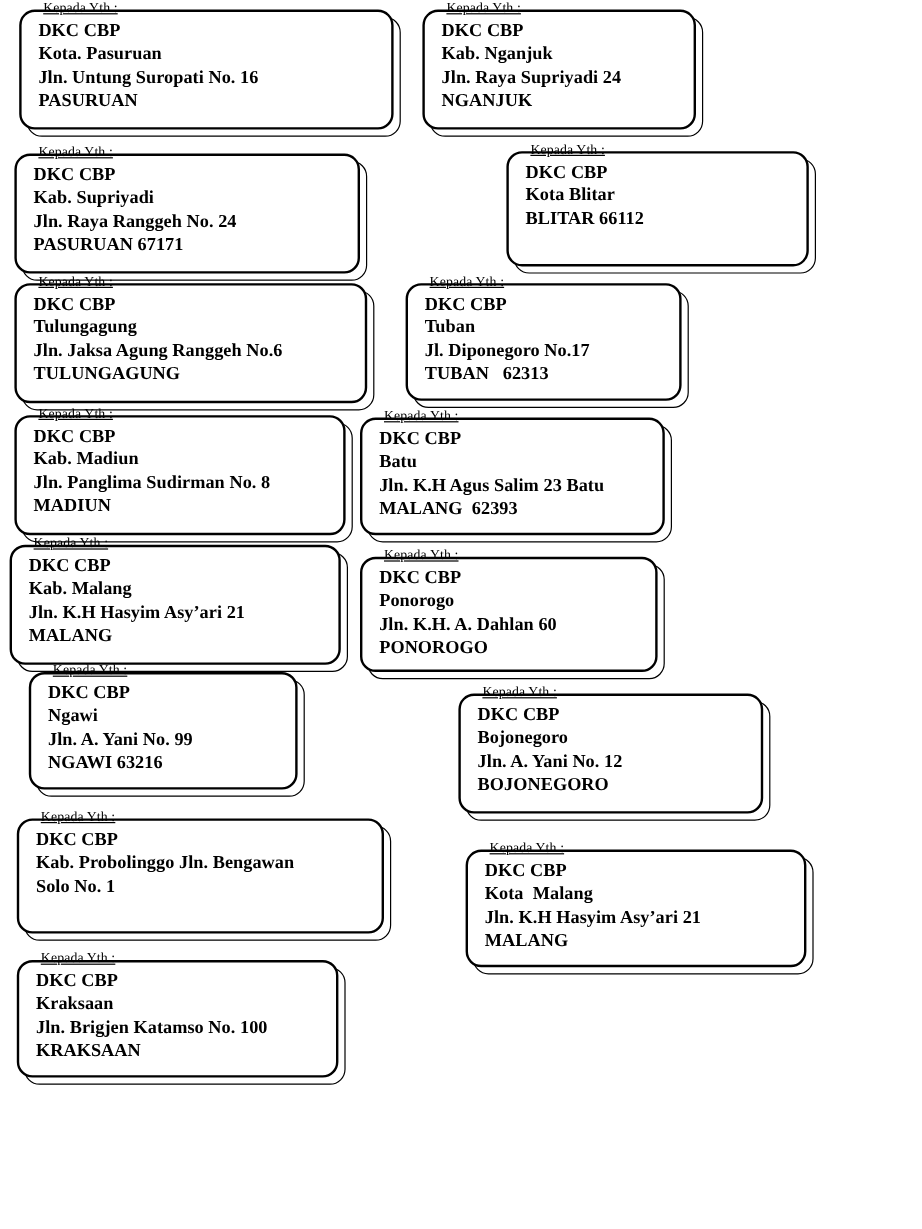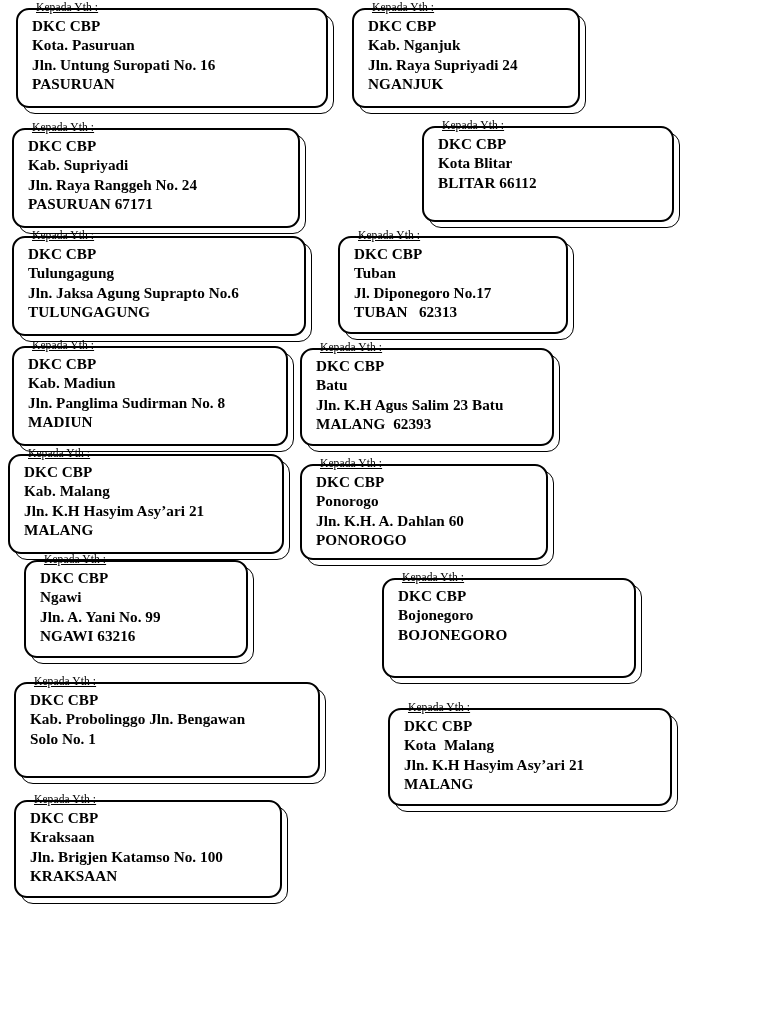--- a/index.html
+++ b/index.html
@@ -114,21 +114,21 @@
         <div class="line">Kota Blitar</div>
         <div class="line">BLITAR 66112</div>
       </div>
     </div>
     <div class="label-shadow" style="left: 18px; top: 242px; width: 294px; height: 100px;"></div>
     <div class="label-card" style="left: 12px; top: 236px; width: 294px; height: 100px;">
       <div class="kepada">Kepada Yth :</div>
       <div class="addr">
         <div class="line">DKC CBP</div>
         <div class="line">Tulungagung</div>
-        <div class="line">Jln. Jaksa Agung Suprapto No.6</div>
+        <div class="line">Jln. Jaksa Agung Ranggeh No.6</div>
         <div class="line">TULUNGAGUNG</div>
       </div>
     </div>
     <div class="label-shadow" style="left: 344px; top: 242px; width: 230px; height: 98px;"></div>
     <div class="label-card" style="left: 338px; top: 236px; width: 230px; height: 98px;">
       <div class="kepada">Kepada Yth :</div>
       <div class="addr">
         <div class="line">DKC CBP</div>
         <div class="line">Tuban</div>
         <div class="line">Jl. Diponegoro No.17</div>
@@ -184,20 +184,21 @@
         <div class="line">Jln. A. Yani No. 99</div>
         <div class="line">NGAWI 63216</div>
       </div>
     </div>
     <div class="label-shadow" style="left: 388px; top: 584px; width: 254px; height: 100px;"></div>
     <div class="label-card" style="left: 382px; top: 578px; width: 254px; height: 100px;">
       <div class="kepada">Kepada Yth :</div>
       <div class="addr">
         <div class="line">DKC CBP</div>
         <div class="line">Bojonegoro</div>
+        <div class="line">Jln. A. Yani No. 12</div>
         <div class="line">BOJONEGORO</div>
       </div>
     </div>
     <div class="label-shadow" style="left: 20px; top: 688px; width: 306px; height: 96px;"></div>
     <div class="label-card" style="left: 14px; top: 682px; width: 306px; height: 96px;">
       <div class="kepada">Kepada Yth :</div>
       <div class="addr">
         <div class="line">DKC CBP</div>
         <div class="line">Kab. Probolinggo Jln. Bengawan</div>
         <div class="line">Solo No. 1</div>

